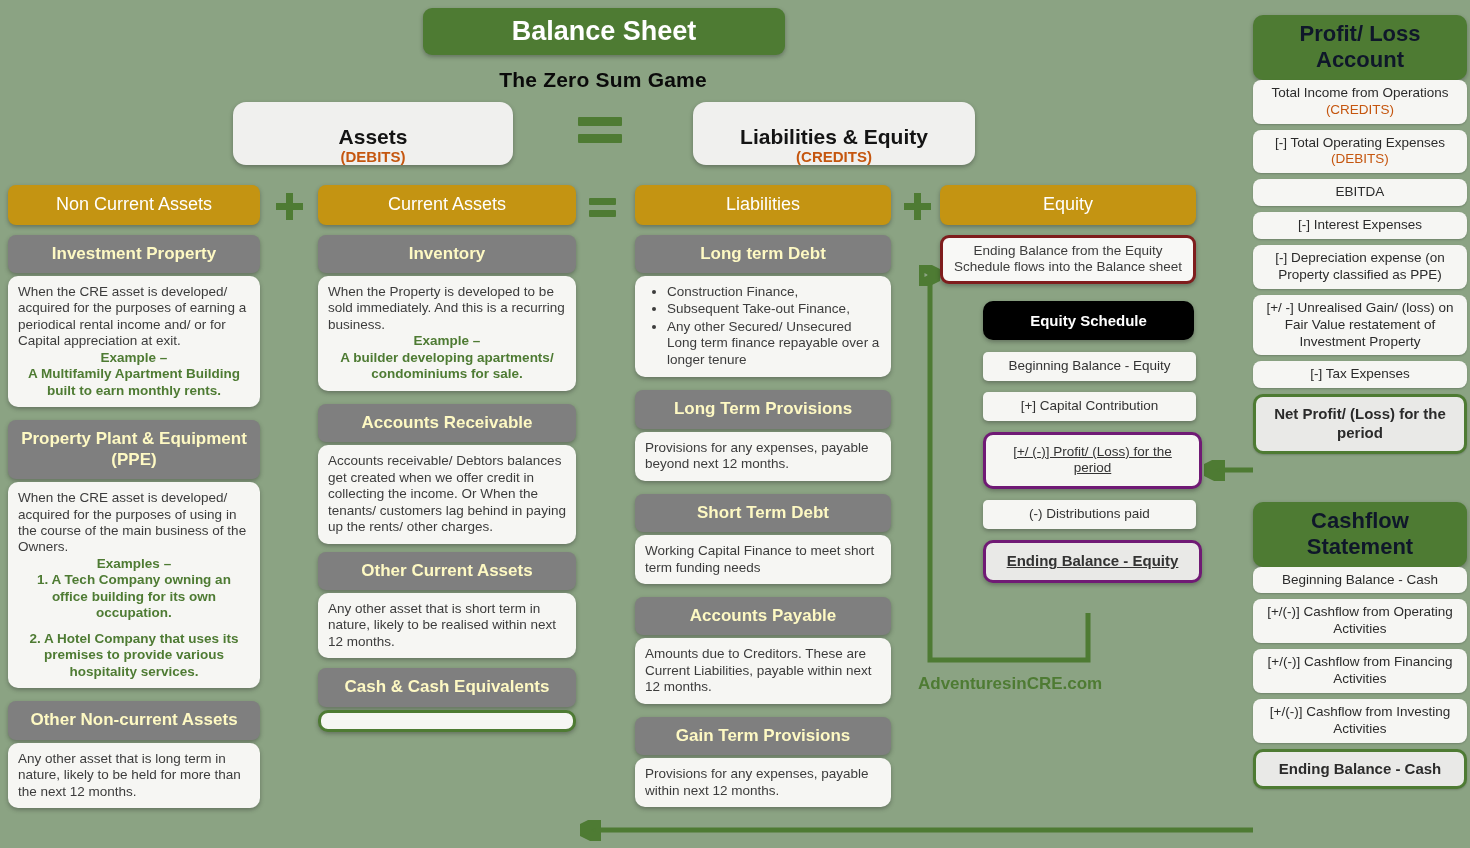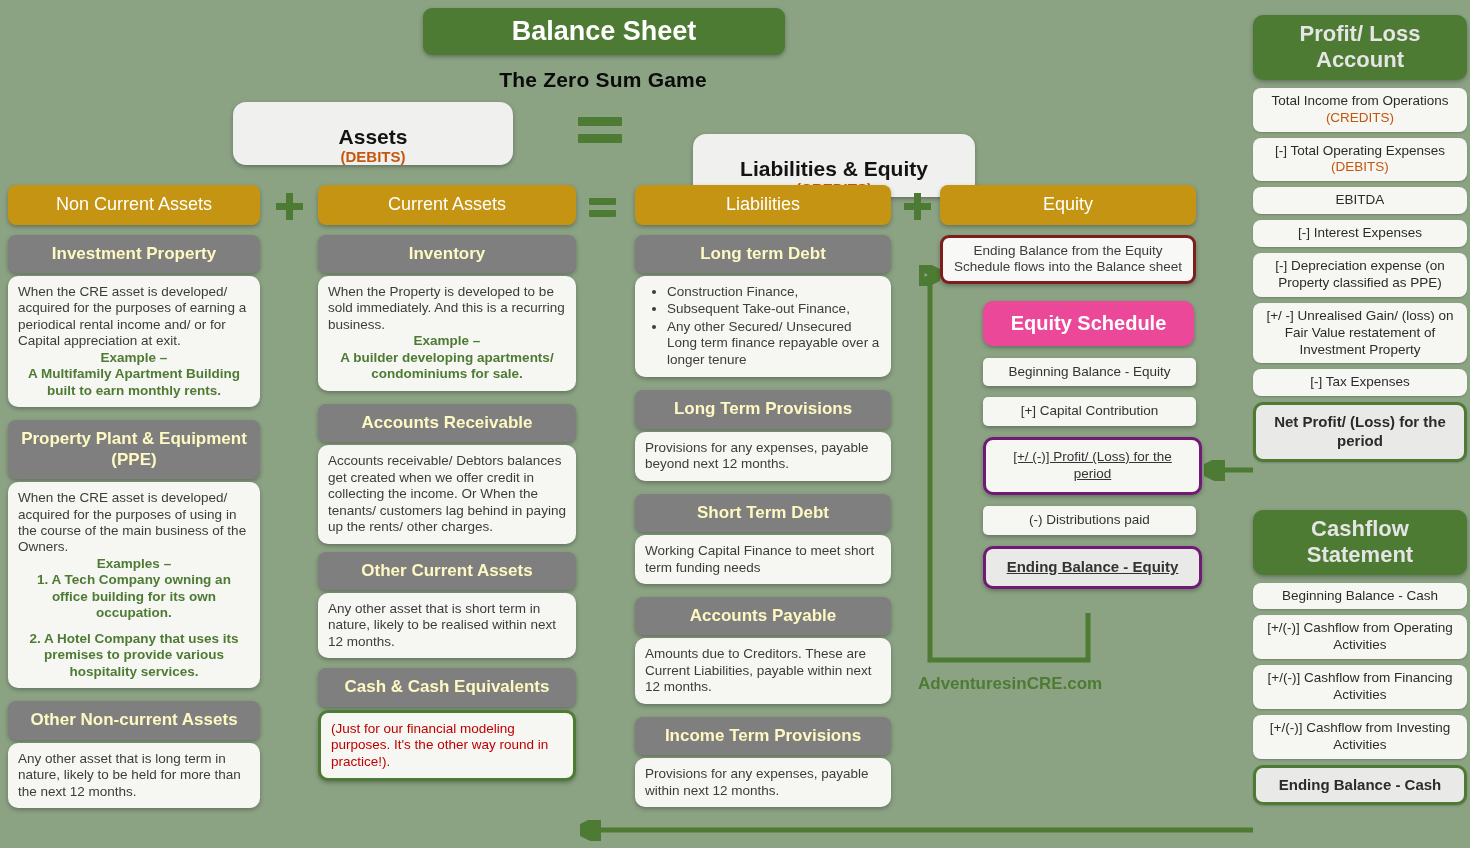--- a/index.html
+++ b/index.html
@@ -19,21 +19,21 @@
   }
   .subtitle {
     position:absolute; left:388px; top:68px; width:430px; text-align:center;
     font-size:21px; font-weight:bold; color:#0a0a0a; letter-spacing:.2px;
   }
   .eq-head-box {
     position:absolute; top:102px; height:63px; background:#F0F0EE; border-radius:13px;
     display:flex; flex-direction:column; align-items:center; justify-content:flex-end;
   }
   #assets-box { left:233px; width:280px; }
-  #le-box { left:693px; width:282px;margin-top:32px; }
+  #le-box { left:693px; width:282px; }
   .eq-head-box .label { font-size:21px; font-weight:bold; color:#141414; line-height:1.1; }
   .eq-head-box .note { font-size:15px; font-weight:bold; color:#C5560F; line-height:1.15; }
 
   
   .eq { position:absolute; }
   .eq::before, .eq::after { content:""; display:block; background:#4E7B33; border-radius:1px; }
   #eq-big { left:578px; top:117px; width:44px; }
   #eq-big::before, #eq-big::after { height:9px; }
   #eq-big::before { margin-bottom:8px; }
   #eq-mid { left:589px; top:198px; width:27px; }
@@ -69,41 +69,41 @@
   #col-ca   { left:318px; top:185px; width:258px; }
   #col-liab { left:635px; top:185px; width:256px; }
   #col-eq   { left:940px; top:185px; width:256px; }
 
   
   .eq-note {
     background:#F8F8F6; border:3px solid #7f1d1d; border-radius:9px; text-align:center;
     font-size:13.5px; color:#3C3C3C; padding:5px 8px; line-height:1.22;
   }
   .eq-schedule-title {
-    margin:17px 0 12px 43px; width:189px; background:#ec4899; color:#fff;
-    font-size:20px; font-weight:bold; text-align:center; padding:11px 11px; border-radius:10px;
+    margin:17px 0 12px 43px; width:189px; background:#000000; color:#fff;
+    font-size:15px; font-weight:bold; text-align:center; padding:11px 11px; border-radius:10px;
     line-height:1.15;
   }
   .eq-item {
     margin-left:43px; width:197px; background:#F6F6F3; text-align:center; font-size:13.5px;
     color:#333; padding:6px 8px; margin-bottom:11px; border-radius:5px; line-height:1.25;
   }
   .eq-item.bordered { border:3px solid #701a75; border-radius:10px; padding:9px 8px;text-decoration:underline; }
   .eq-item.final { font-weight:bold; font-size:15px; background:#E9E9E7; }
 
   .watermark {
     position:absolute; left:918px; top:674px; width:180px; z-index:2;
     color:#4E7B33; font-weight:bold; font-size:17px;
   }
 
   
   #col-right { left:1253px; top:15px; width:214px; }
   .rc-title {
-    background:#4E7B33; color:#e5e5e5; font-weight:bold; font-size:22px; text-align:center;
-    padding:6px 4px; border-radius:10px; margin-bottom:8px; line-height:1.2;
+    background:#4E7B33; color:#0f172a; font-weight:bold; font-size:22px; text-align:center;
+    padding:6px 4px; border-radius:10px; line-height:1.2;
   }
   .rc-item {
     background:#F6F6F3; border-radius:8px; text-align:center; font-size:13.5px; color:#2b2b2b;
     padding:5px 6px; margin-bottom:6px; line-height:1.25; box-shadow:0 1px 2px rgba(0,0,0,.2);
   }
   .rc-item .note { color:#C5560F; display:block; }
   .rc-item.final {
     border:3px solid #4E7B33; font-weight:bold; font-size:15px;
     background:#E9E9E7; padding:8px 6px; border-radius:10px;
   }
@@ -181,21 +181,20 @@
     </div>
 
     <div class="sec-header shadow">Accounts Receivable</div>
     <div class="body-box shadow" style="margin-bottom:8px;">Accounts receivable/ Debtors balances get created when we offer credit in collecting the income. Or When the tenants/ customers lag behind in paying up the rents/ other charges.</div>
 
     <div class="sec-header shadow">Other Current Assets</div>
     <div class="body-box shadow" style="margin-bottom:10px;">Any other asset that is short term in nature, likely to be realised within next 12 months.</div>
 
     <div class="sec-header shadow">Cash &amp; Cash Equivalents</div>
     <div class="body-box shadow green-border" style="margin-bottom:0;">
-      <div class="red-note">(Just for our financial modeling purposes. It's the other way round in practice!).</div>
     </div>
   </div>
 
   <div class="col" id="col-liab">
     <div class="gold-header shadow">Liabilities</div>
 
     <div class="sec-header shadow">Long term Debt</div>
     <div class="body-box shadow">
       <ul>
         <li>Construction Finance,</li>
@@ -206,21 +205,21 @@
 
     <div class="sec-header shadow">Long Term Provisions</div>
     <div class="body-box shadow">Provisions for any expenses, payable beyond next 12 months.</div>
 
     <div class="sec-header shadow">Short Term Debt</div>
     <div class="body-box shadow">Working Capital Finance to meet short term funding needs</div>
 
     <div class="sec-header shadow">Accounts Payable</div>
     <div class="body-box shadow">Amounts due to Creditors. These are Current Liabilities, payable within next 12 months.</div>
 
-    <div class="sec-header shadow">Income Term Provisions</div>
+    <div class="sec-header shadow">Gain Term Provisions</div>
     <div class="body-box shadow">Provisions for any expenses, payable within next 12 months.</div>
   </div>
 
   <div class="col" id="col-eq">
     <div class="gold-header shadow">Equity</div>
     <div class="eq-note shadow">Ending Balance from the Equity Schedule flows into the Balance sheet</div>
     <div class="eq-schedule-title shadow">Equity Schedule</div>
     <div class="eq-item shadow">Beginning Balance - Equity</div>
     <div class="eq-item shadow">[+]  Capital Contribution</div>
     <div class="eq-item bordered shadow">[+/ (-)]  Profit/ (Loss) for the period</div>

